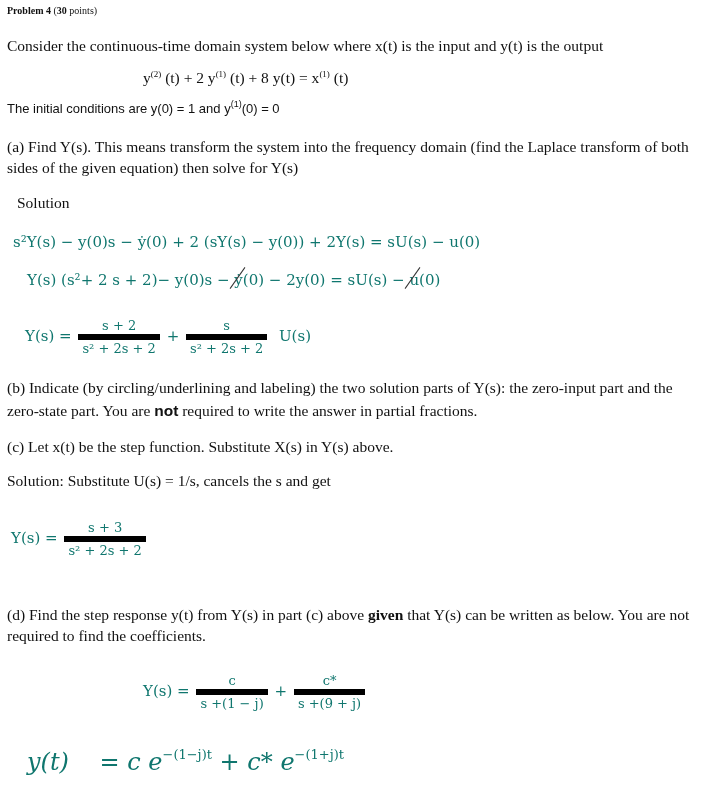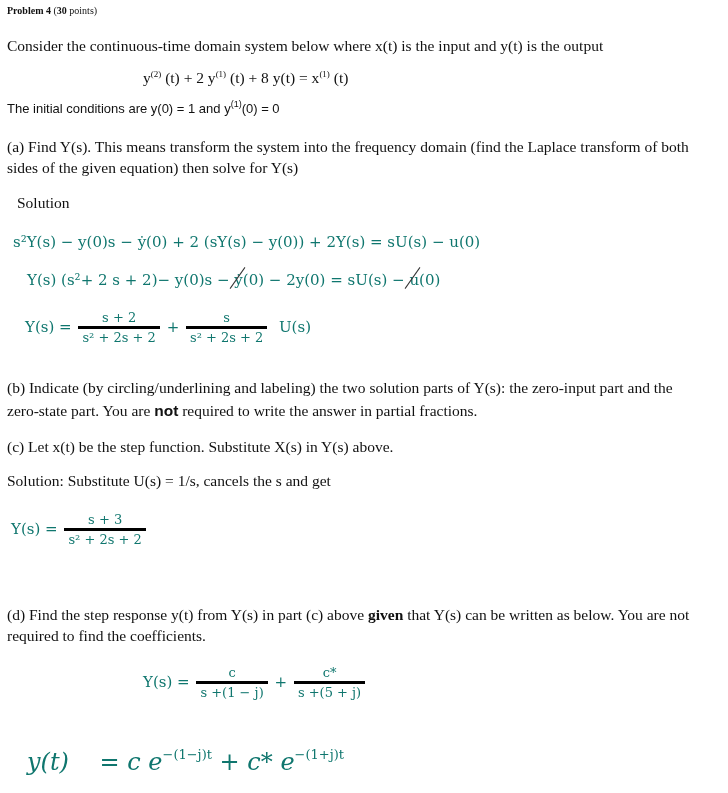--- a/index.html
+++ b/index.html
@@ -8,23 +8,23 @@
       color: #111; font-family: "Liberation Serif", "DejaVu Serif", serif;
     }
     .abs { position: absolute; white-space: nowrap; }
     .txt { font-size: 15.5px; line-height: 20px; }
     .title { font-size: 10px; }
     .title b { font-weight: bold; }
     .sans { font-family: "Liberation Sans", "DejaVu Sans", sans-serif; font-size: 13px; }
     sup { font-size: 9px; vertical-align: 6px; line-height: 0; }
     .math { font-family: "DejaVu Serif", "Liberation Serif", serif; font-size: 15px; color: #0f766e; }
     .math i { font-style: italic; }
-    .frac { display: inline-flex; flex-direction: column; align-items: center; vertical-align: middle; margin: 0 2px; }
+    .frac { display: inline-flex; flex-direction: column; align-items: center; vertical-align: middle; margin: 8px 2px; }
     .frac .num { padding: 0 4px 1px 4px; font-size: 13px; }
-    .frac .den { padding: 1px 4px 0 4px; border-top: 3px solid #000000; font-size: 13px; }
+    .frac .den { padding: 1px 4px 0 4px; border-top: 6px solid #000000; font-size: 13px; }
     .cross { position: relative; display: inline-block; }
     .cross::after {
       content: ""; position: absolute; left: 3px; top: -6px; width: 1px; height: 26px;
       background: #333; transform: rotate(35deg); transform-origin: center;
     }
     .big { font-size: 24px; }
     .big sup { font-size: 13px; vertical-align: 11px; }
   </style>
 </head>
 <body>
@@ -90,21 +90,21 @@
 
 <div class="abs math" style="left:143px; top:665px;">
   <span>Y(s) =</span>
   <span class="frac">
     <span class="num">c</span>
     <span class="den">s +(1 − j)</span>
   </span>
   <span>+</span>
   <span class="frac">
     <span class="num">c*</span>
-    <span class="den">s +(5 + j)</span>
+    <span class="den">s +(9 + j)</span>
   </span>
 </div>
 
 <div class="abs math big" style="left:27px; top:748px;">
   <i>y(t)</i>
   &nbsp;&nbsp;&nbsp;<span>=</span>
   <i>c e</i><sup>−(1−j)t</sup>
   <i>+ c* e</i><sup>−(1+j)t</sup>
 </div>
 

